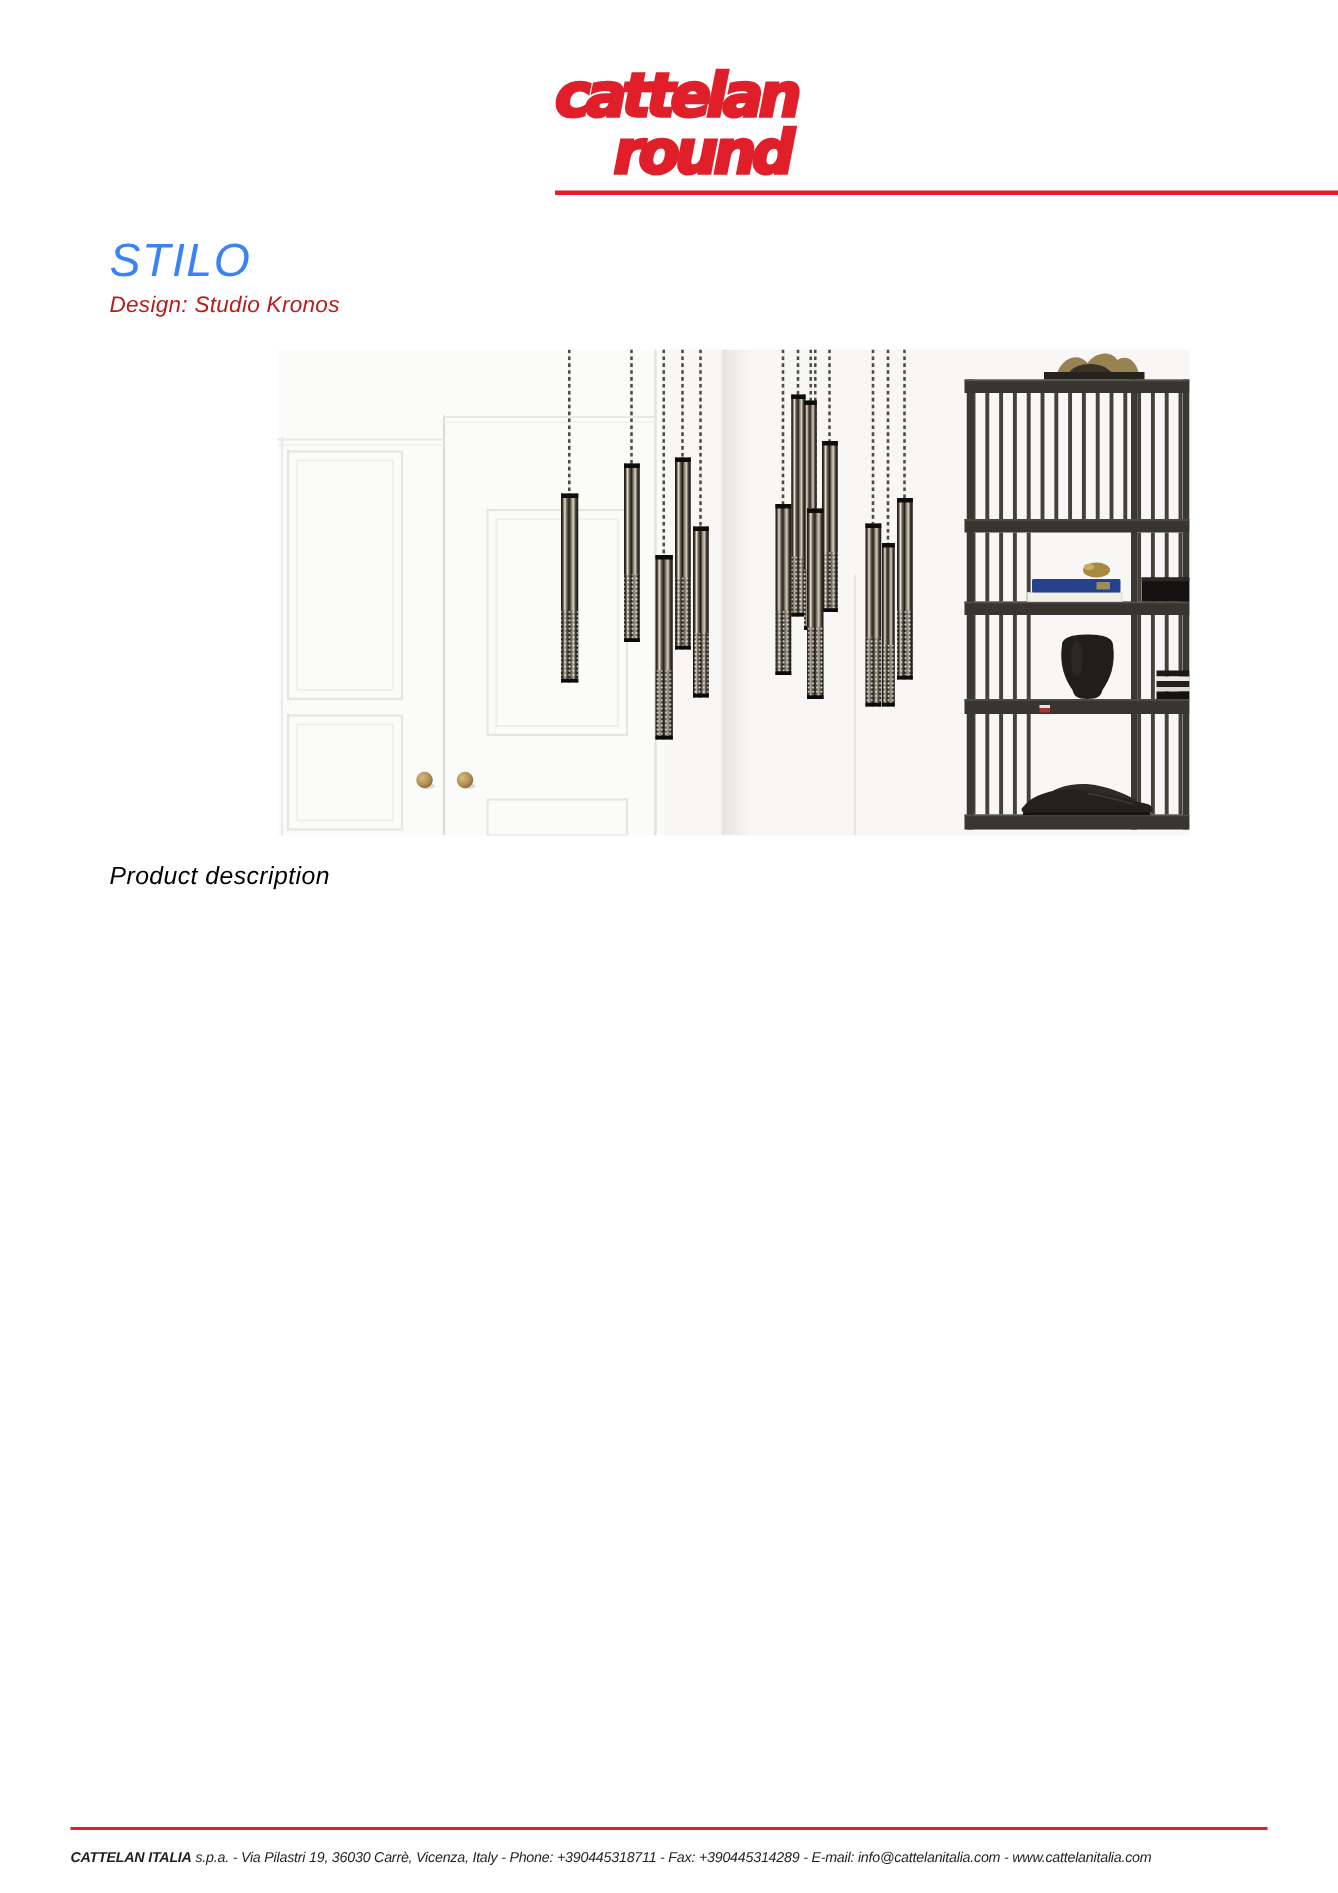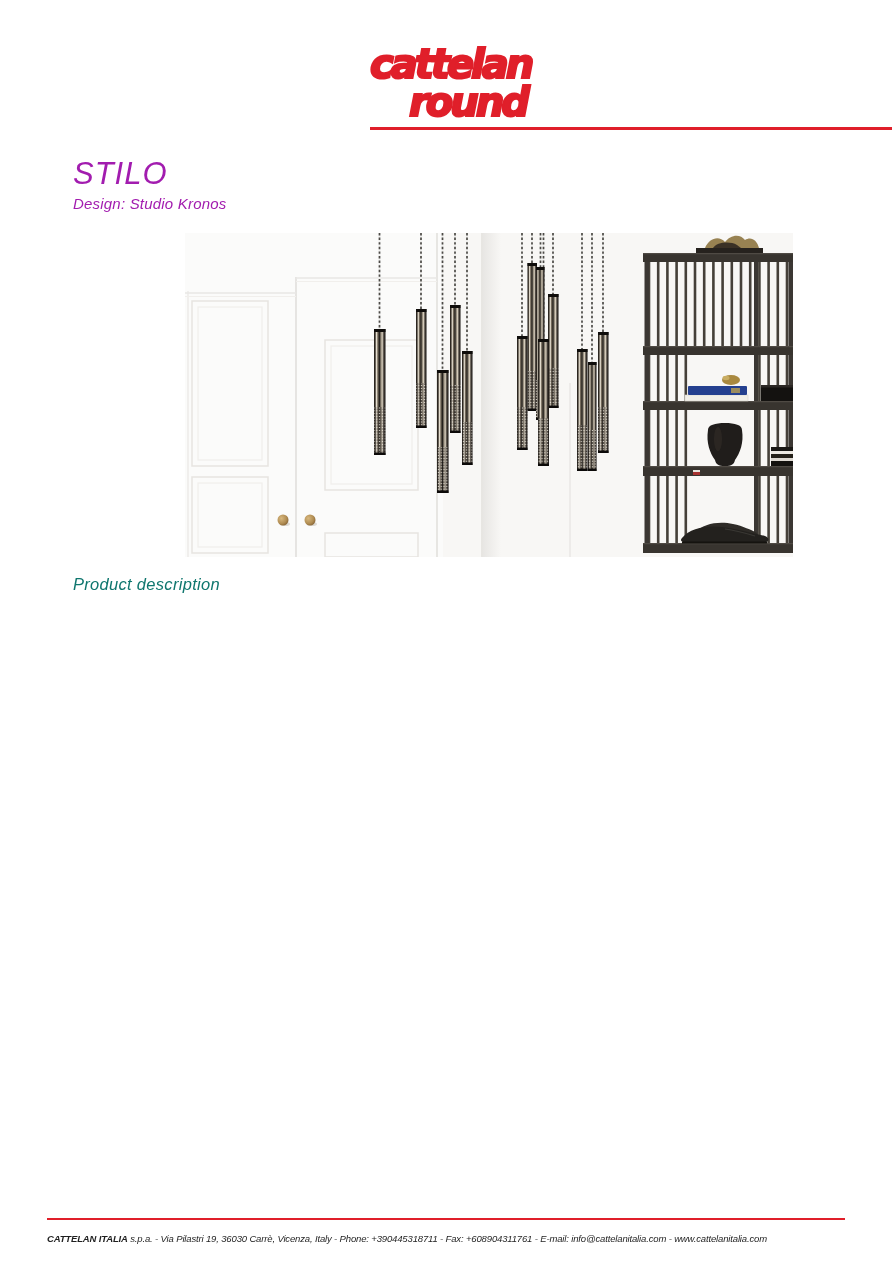--- a/index.html
+++ b/index.html
@@ -11,30 +11,30 @@
   
   .logo-line { position:absolute; color:var(--brand); font-family:"DejaVu Sans", sans-serif;
                font-weight:bold; font-size:40px; letter-spacing:-3px; line-height:1;
                -webkit-text-stroke:2.2px var(--brand); }
   .logo-line.l1 { left:370px; top:44px; }
   .logo-line.l2 { left:409px; top:82px; }
   .header-rule { position:absolute; left:370px; top:127px; width:522px; height:2.5px; background:var(--brand); }
 
   
   .product-title { position:absolute; left:73px; top:156px; font-size:31px; font-weight:400;
-                   color:#a21caf; letter-spacing:1px; }
-  .product-designer { position:absolute; left:73px; top:195px; font-size:15px; color:#a21caf; letter-spacing:.2px; }
+                   color:#3b82f6; letter-spacing:1px; }
+  .product-designer { position:absolute; left:73px; top:195px; font-size:15px; color:#b91c1c; letter-spacing:.2px; }
 
   
   .product-photo { position:absolute; left:185px; top:233px; width:608px; height:324px; }
   .product-photo svg { display:block; width:608px; height:324px; }
 
   
   .desc-heading { position:absolute; left:73px; top:575px; font-size:16.5px; font-weight:400;
-                  color:#0f766e; letter-spacing:.3px; }
+                  color:#000000; letter-spacing:.3px; }
   .desc-body { position:absolute; left:187px; top:613px; width:532px; font-size:11px;
                line-height:1.55; color:#414141; }
 
   
   .footer-rule { position:absolute; left:47px; top:1218px; width:798px; height:1.5px; background:var(--brand); }
   .footer-text { position:absolute; left:47px; top:1233px; width:810px; font-size:9.5px;
                  letter-spacing:-0.15px; color:#1f1f1f; white-space:nowrap; }
   .footer-text b { font-weight:bold; }
 </style>
 </head>
@@ -277,15 +277,15 @@
           <rect x="413" y="99" width="10.5" height="3" fill="#0f0d0b"></rect>
           <rect x="413" y="217.5" width="10.5" height="2.5" fill="#0c0a09"></rect>
         </g>
       </g>
     </svg>
   </figure>
 
   <h2 class="desc-heading">Product description</h2>
 
   <div class="footer-rule"></div>
-  <p class="footer-text"><b>CATTELAN ITALIA</b><span> s.p.a. - Via Pilastri 19, 36030 Carrè, Vicenza, Italy - Phone: +390445318711 - Fax: +608904311761 - E-mail:  info@cattelanitalia.com - www.cattelanitalia.com</span></p>
+  <p class="footer-text"><b>CATTELAN ITALIA</b><span> s.p.a. - Via Pilastri 19, 36030 Carrè, Vicenza, Italy - Phone: +390445318711 - Fax: +390445314289 - E-mail:  info@cattelanitalia.com - www.cattelanitalia.com</span></p>
 
 </div>
 
 </body></html>

